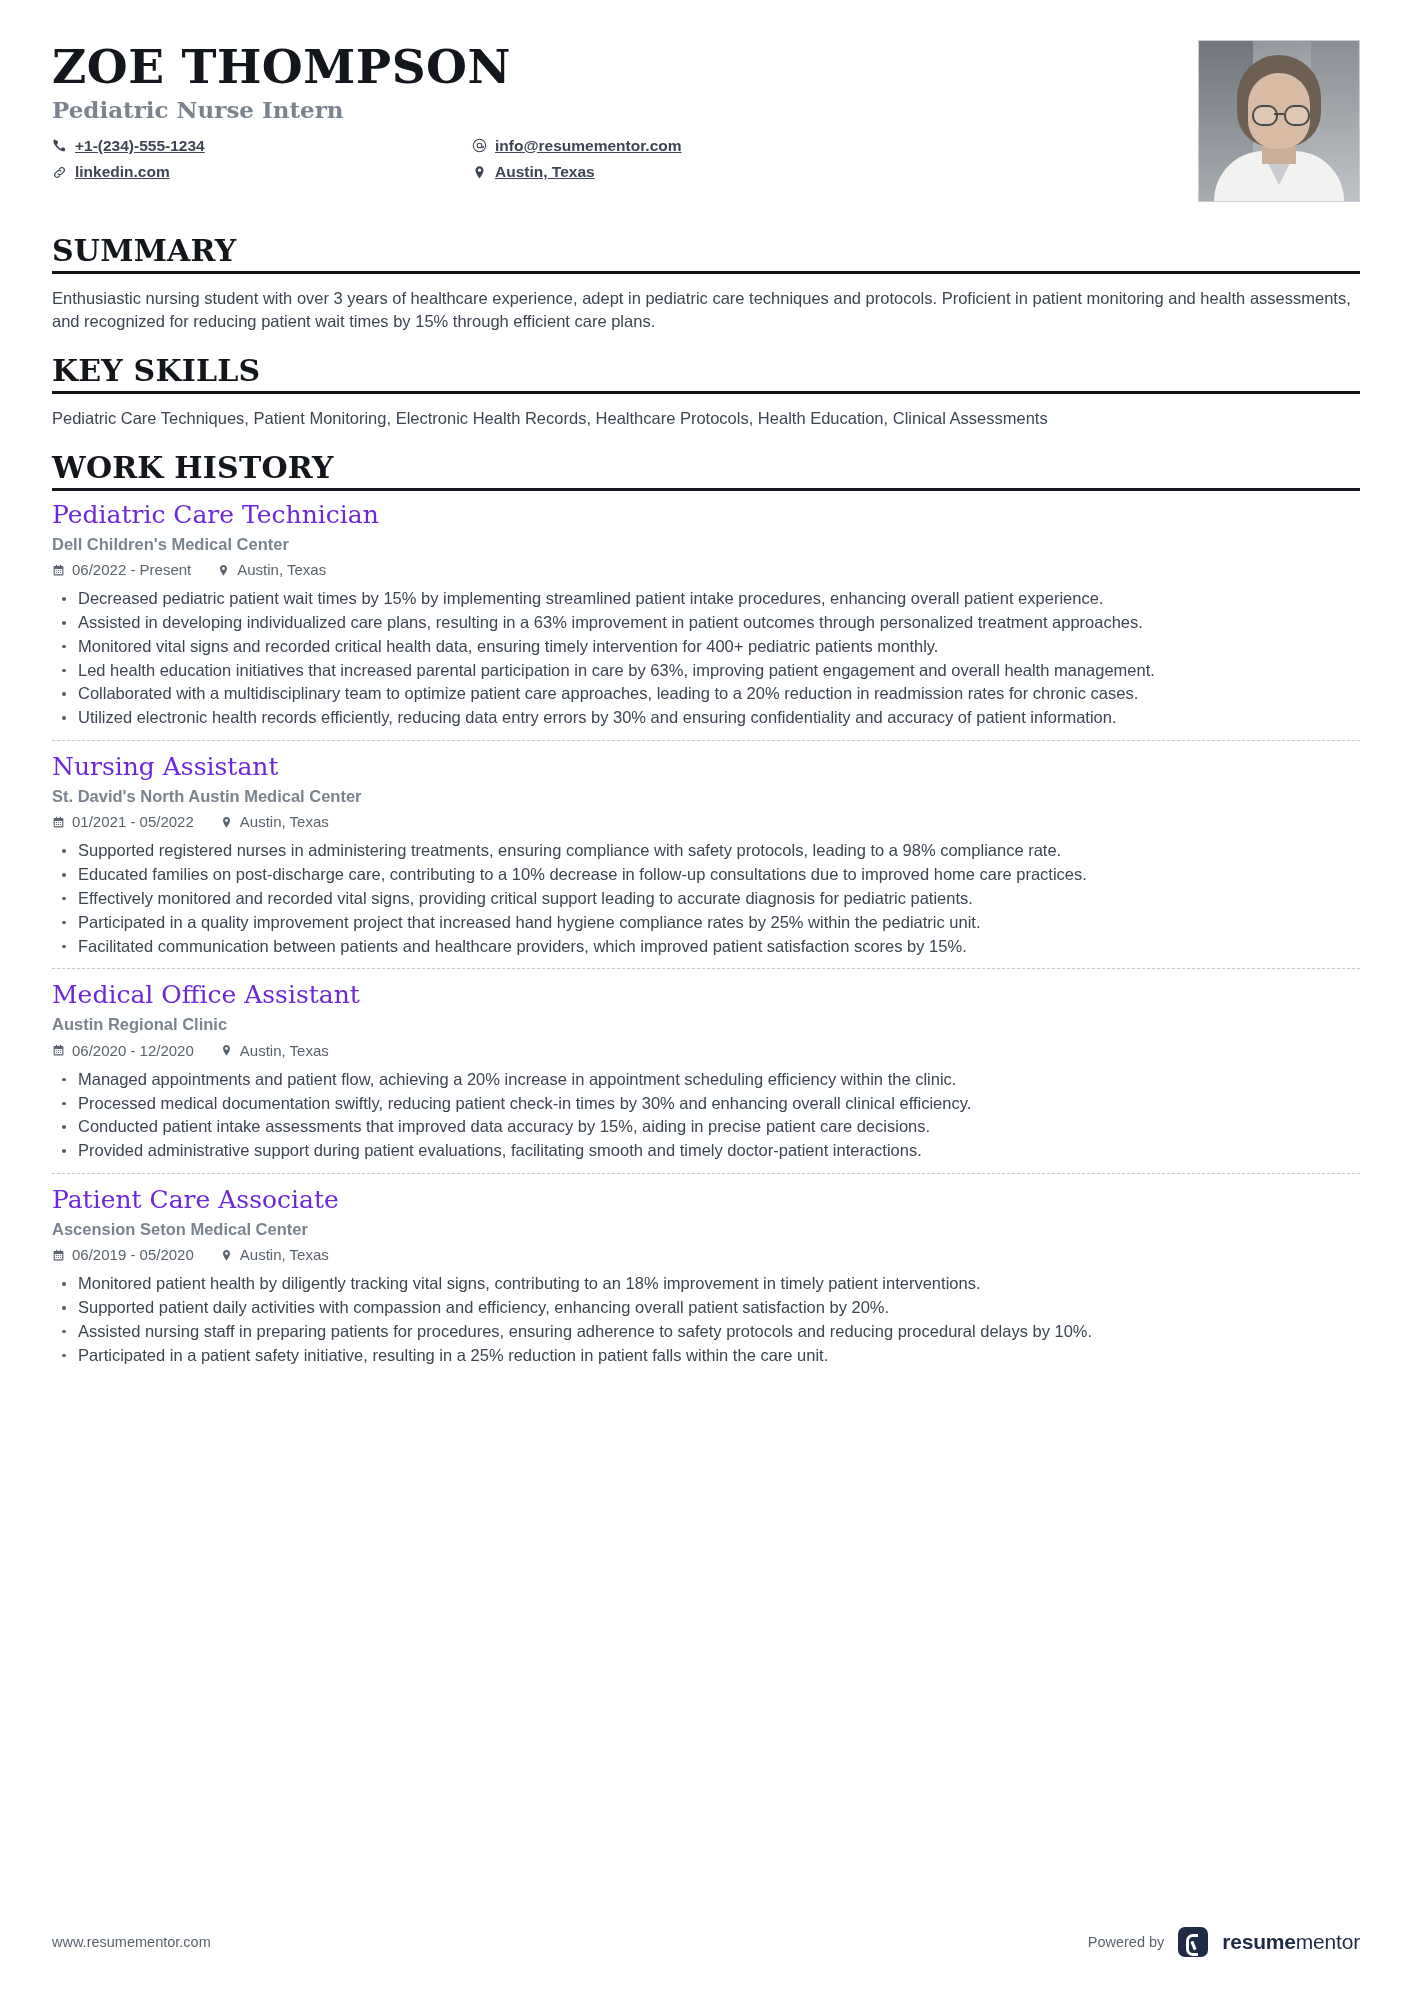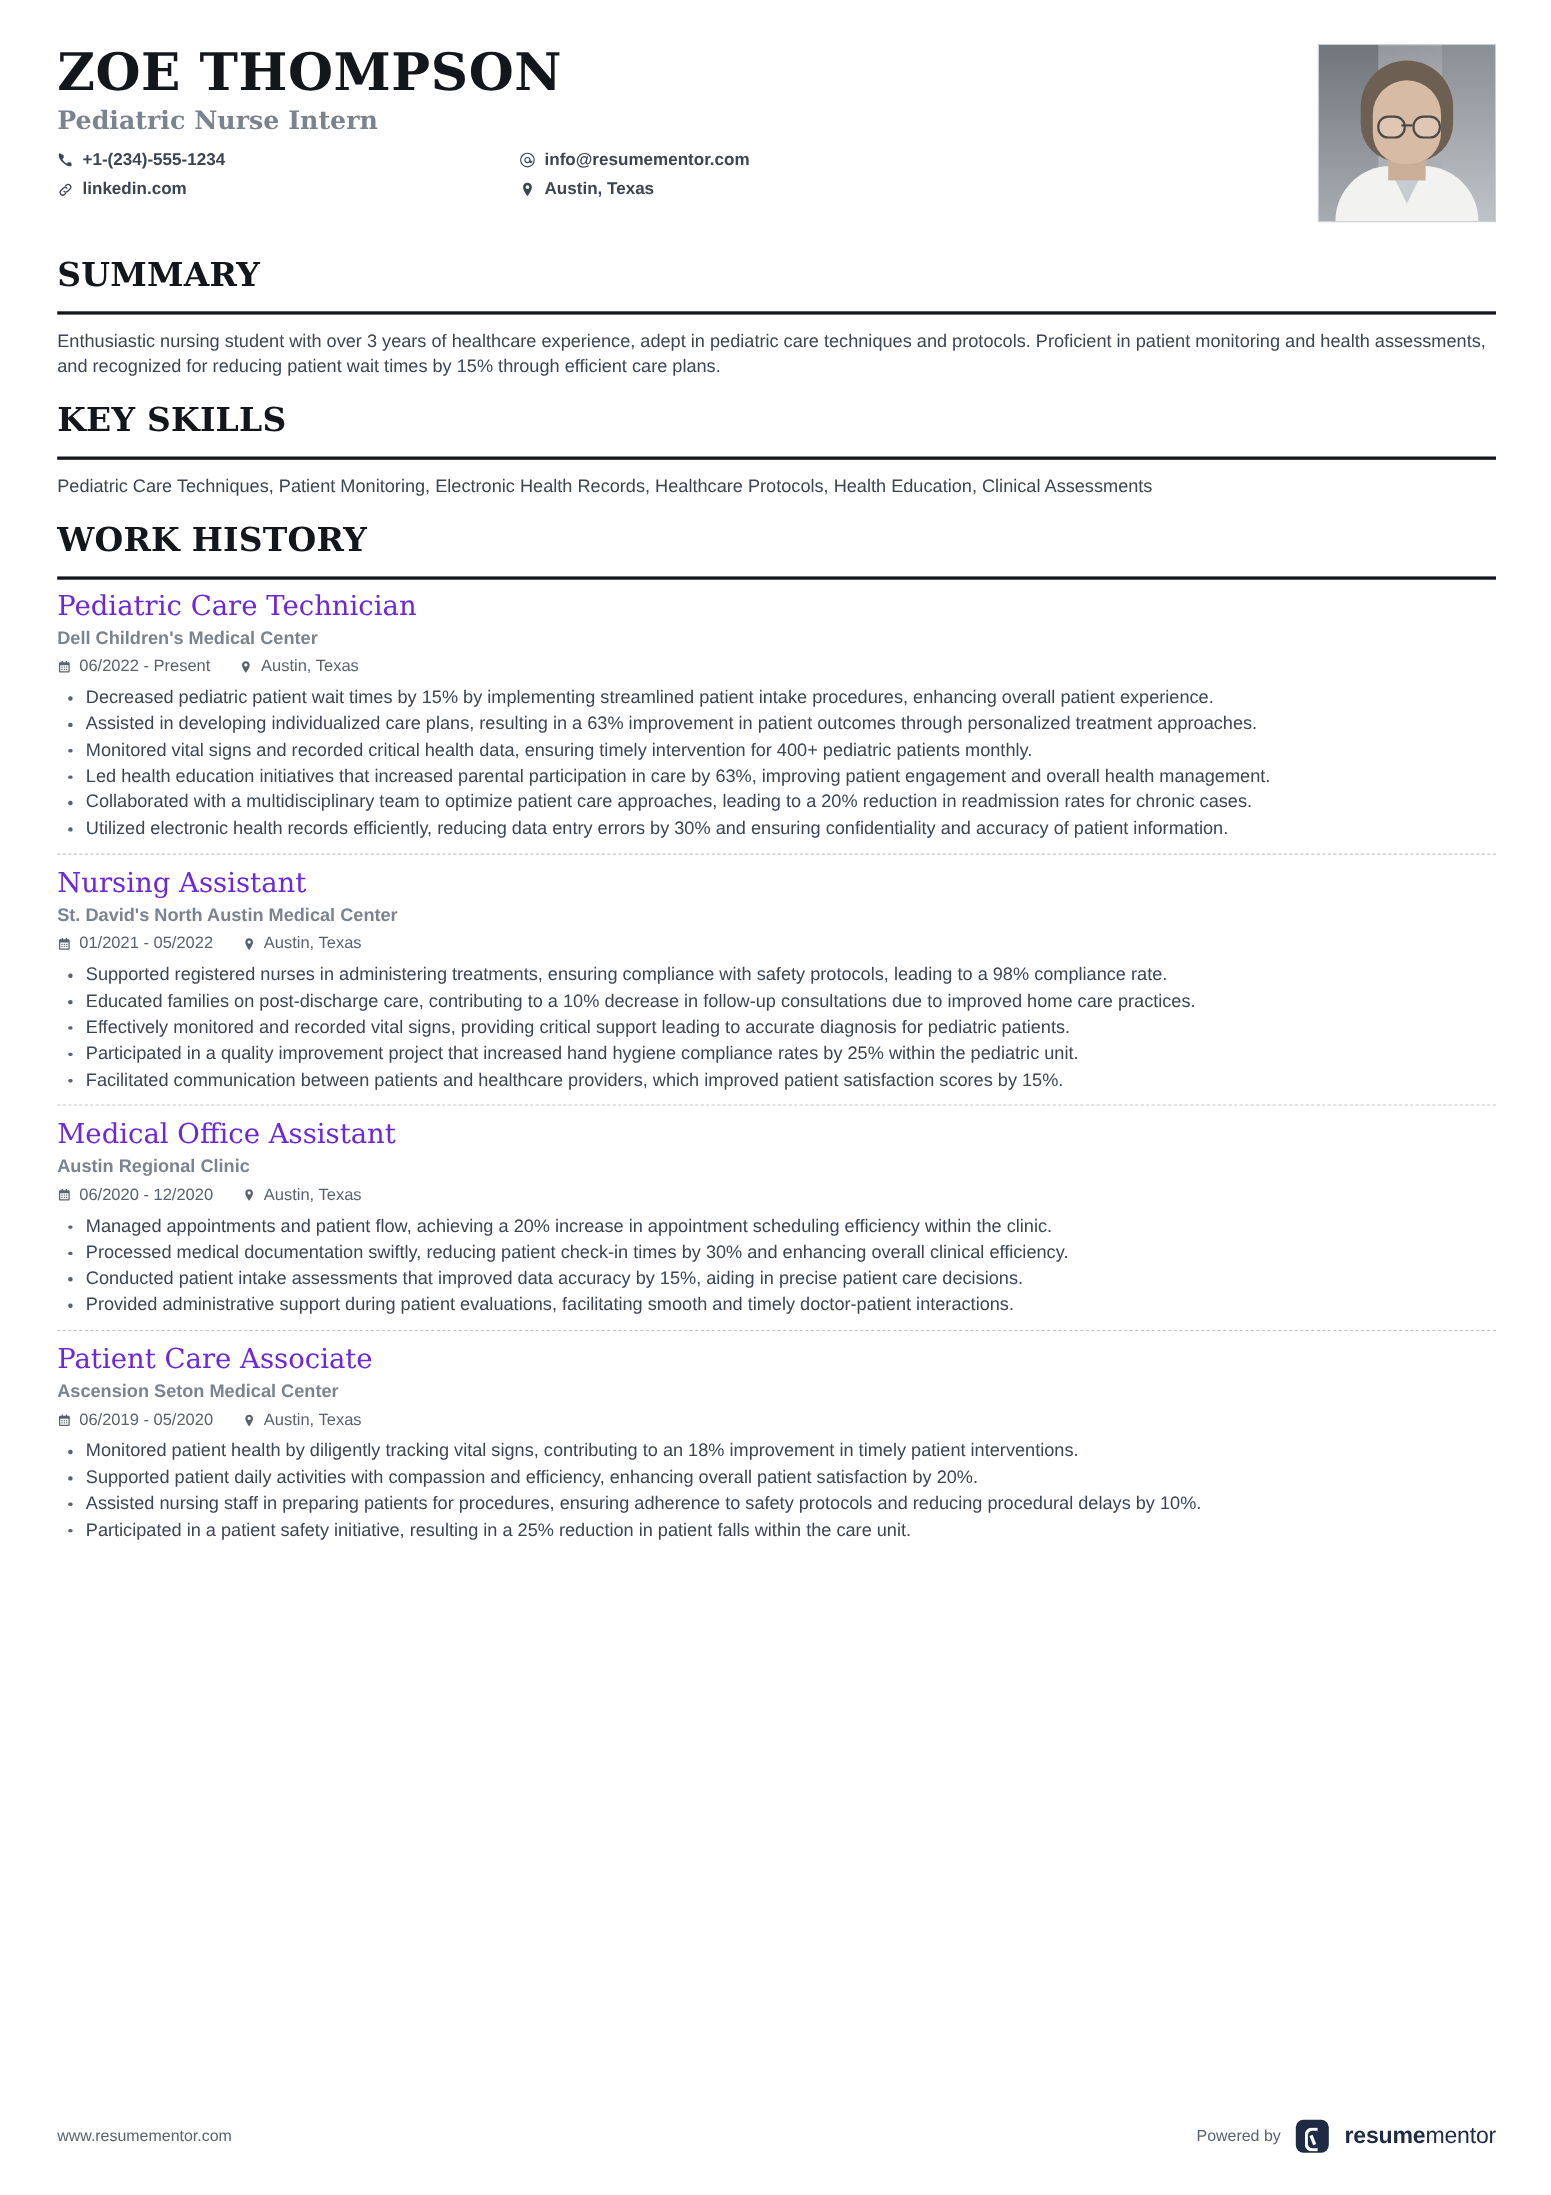--- a/index.html
+++ b/index.html
@@ -48,20 +48,21 @@
     line-height: 1.1;
   }
   .contact-grid {
     display: grid;
     grid-template-columns: 420px auto;
     row-gap: 8px;
     column-gap: 0px;
     font-size: 15.5px;
     font-weight: bold;
     color: #3c4551;
+    text-decoration: underline;
   }
   .contact-item {
     display: flex;
     align-items: center;
     gap: 8px;
     line-height: 1.2;
   }
   .contact-item .ico {
     width: 15px;
     height: 15px;
@@ -115,21 +116,21 @@
   .section { margin-top: 22px; }
   .section-title {
     font-family: "DejaVu Serif", serif;
     font-weight: bold;
     font-size: 30px;
     letter-spacing: 0.2px;
     color: #13171c;
     text-transform: uppercase;
     line-height: 1.05;
     margin: 0;
-    padding-bottom: 16px;
+    padding-bottom: 4px;
     border-bottom: 3px solid #13171c;
   }
   .section-body {
     margin-top: 13px;
     font-size: 16.5px;
     line-height: 1.42;
     color: #3c4551;
   }
 
   

